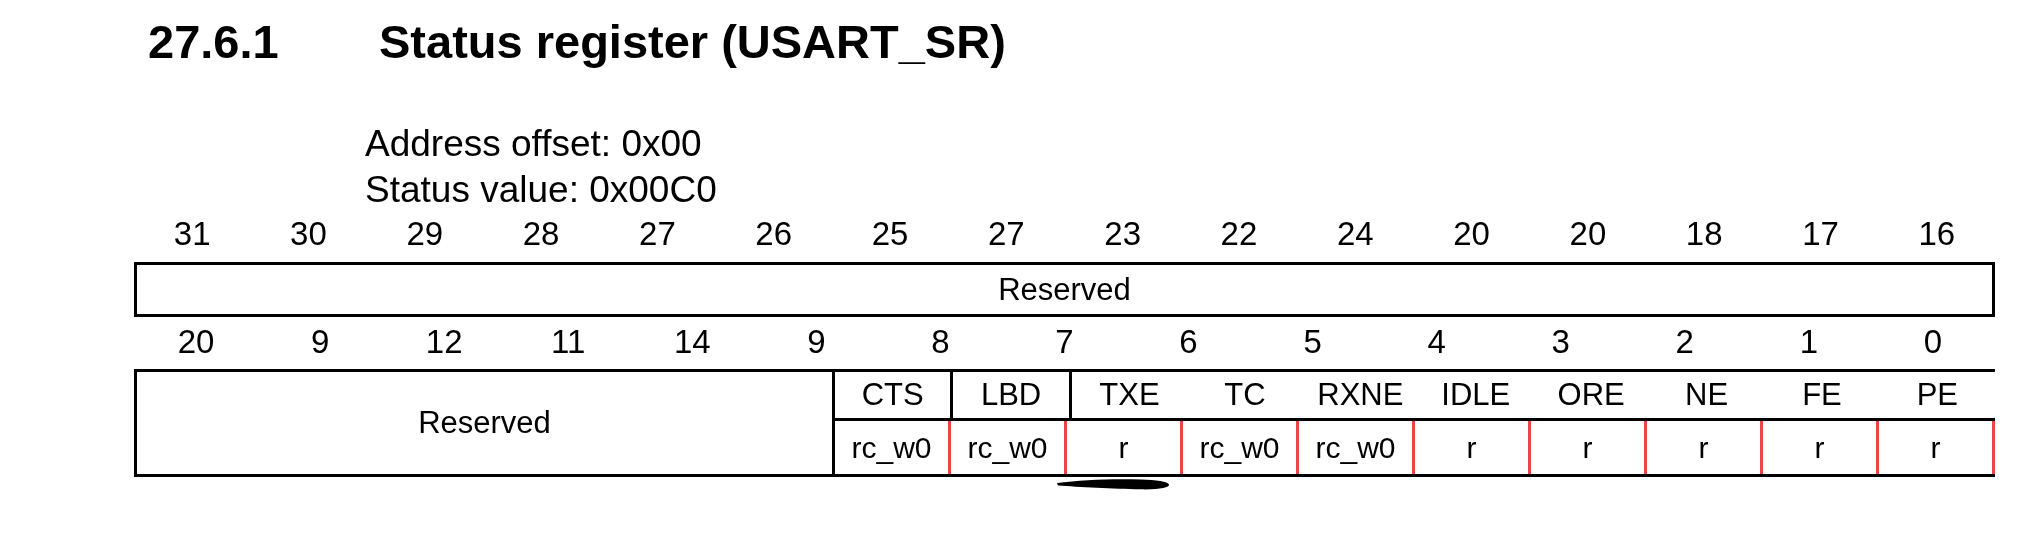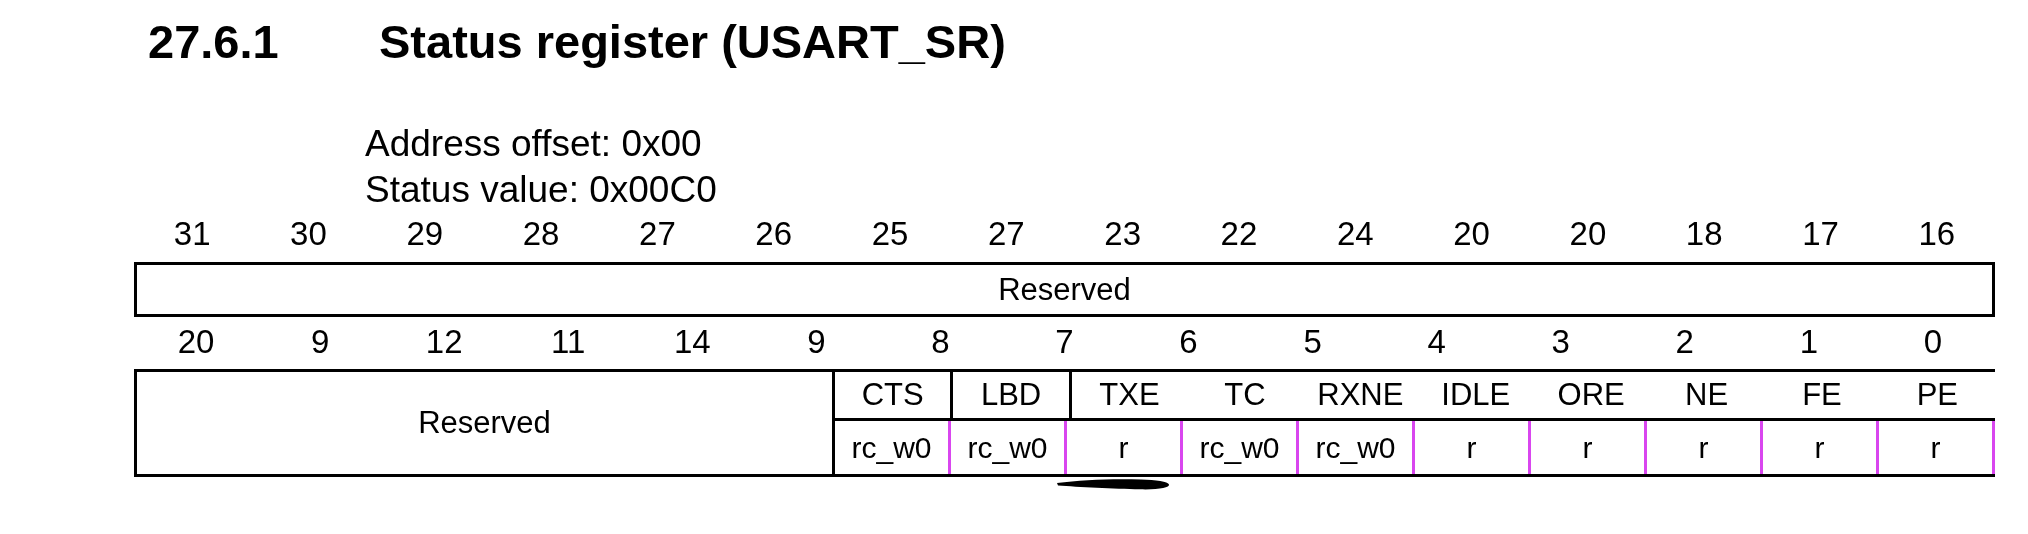--- a/index.html
+++ b/index.html
@@ -93,21 +93,21 @@
     font-size: 31px;
   }
   .names-row .cell.boxed { border-right: 3px solid #000; }
   .access-row {
     flex: 1;
     border-top: 3px solid #000;
     display: flex;
   }
   .access-row .cell {
     flex: 1;
-    border-right: 3px solid #d946ef;
+    border-right: 3px solid #ef4444;
     display: flex;
     align-items: center;
     justify-content: center;
     font-size: 30px;
   }
   .pen-mark {
     position: absolute;
     left: 1056px;
     top: 475px;
     width: 118px;

